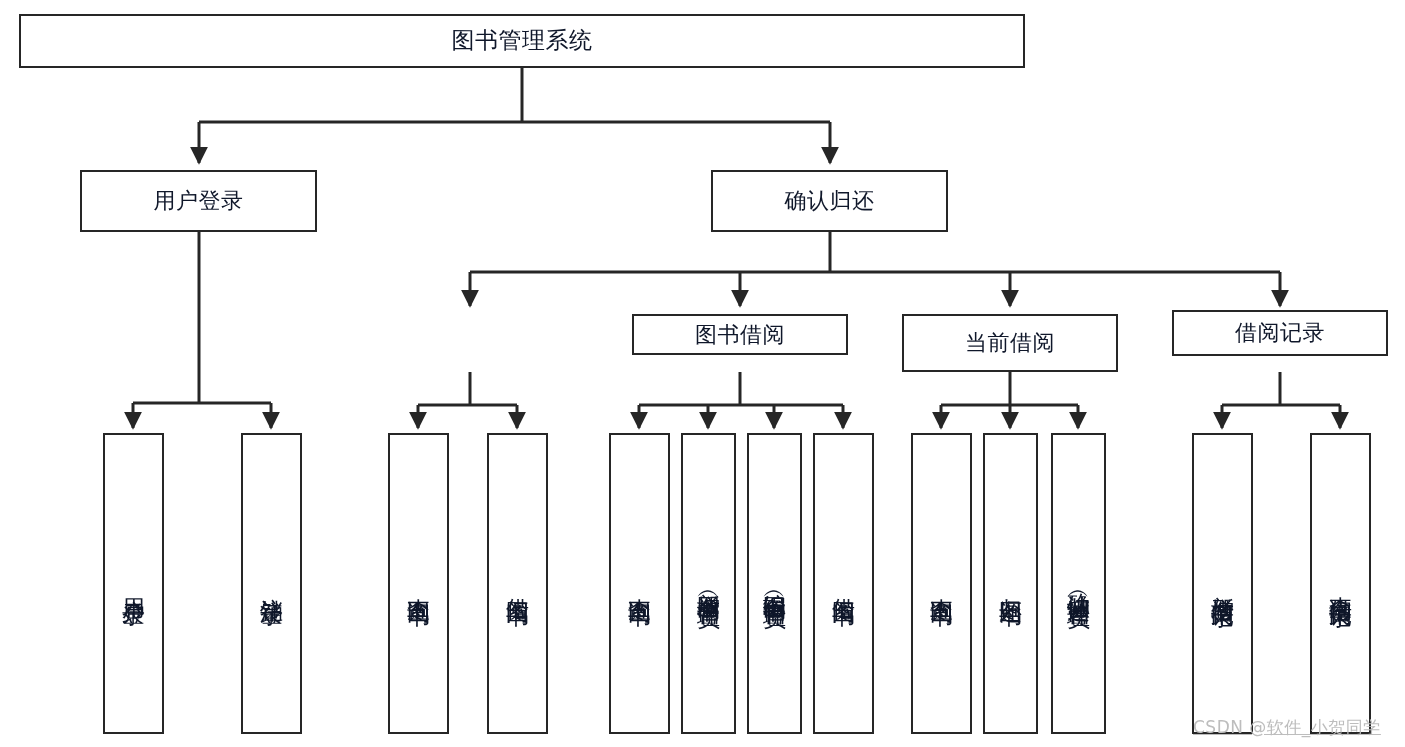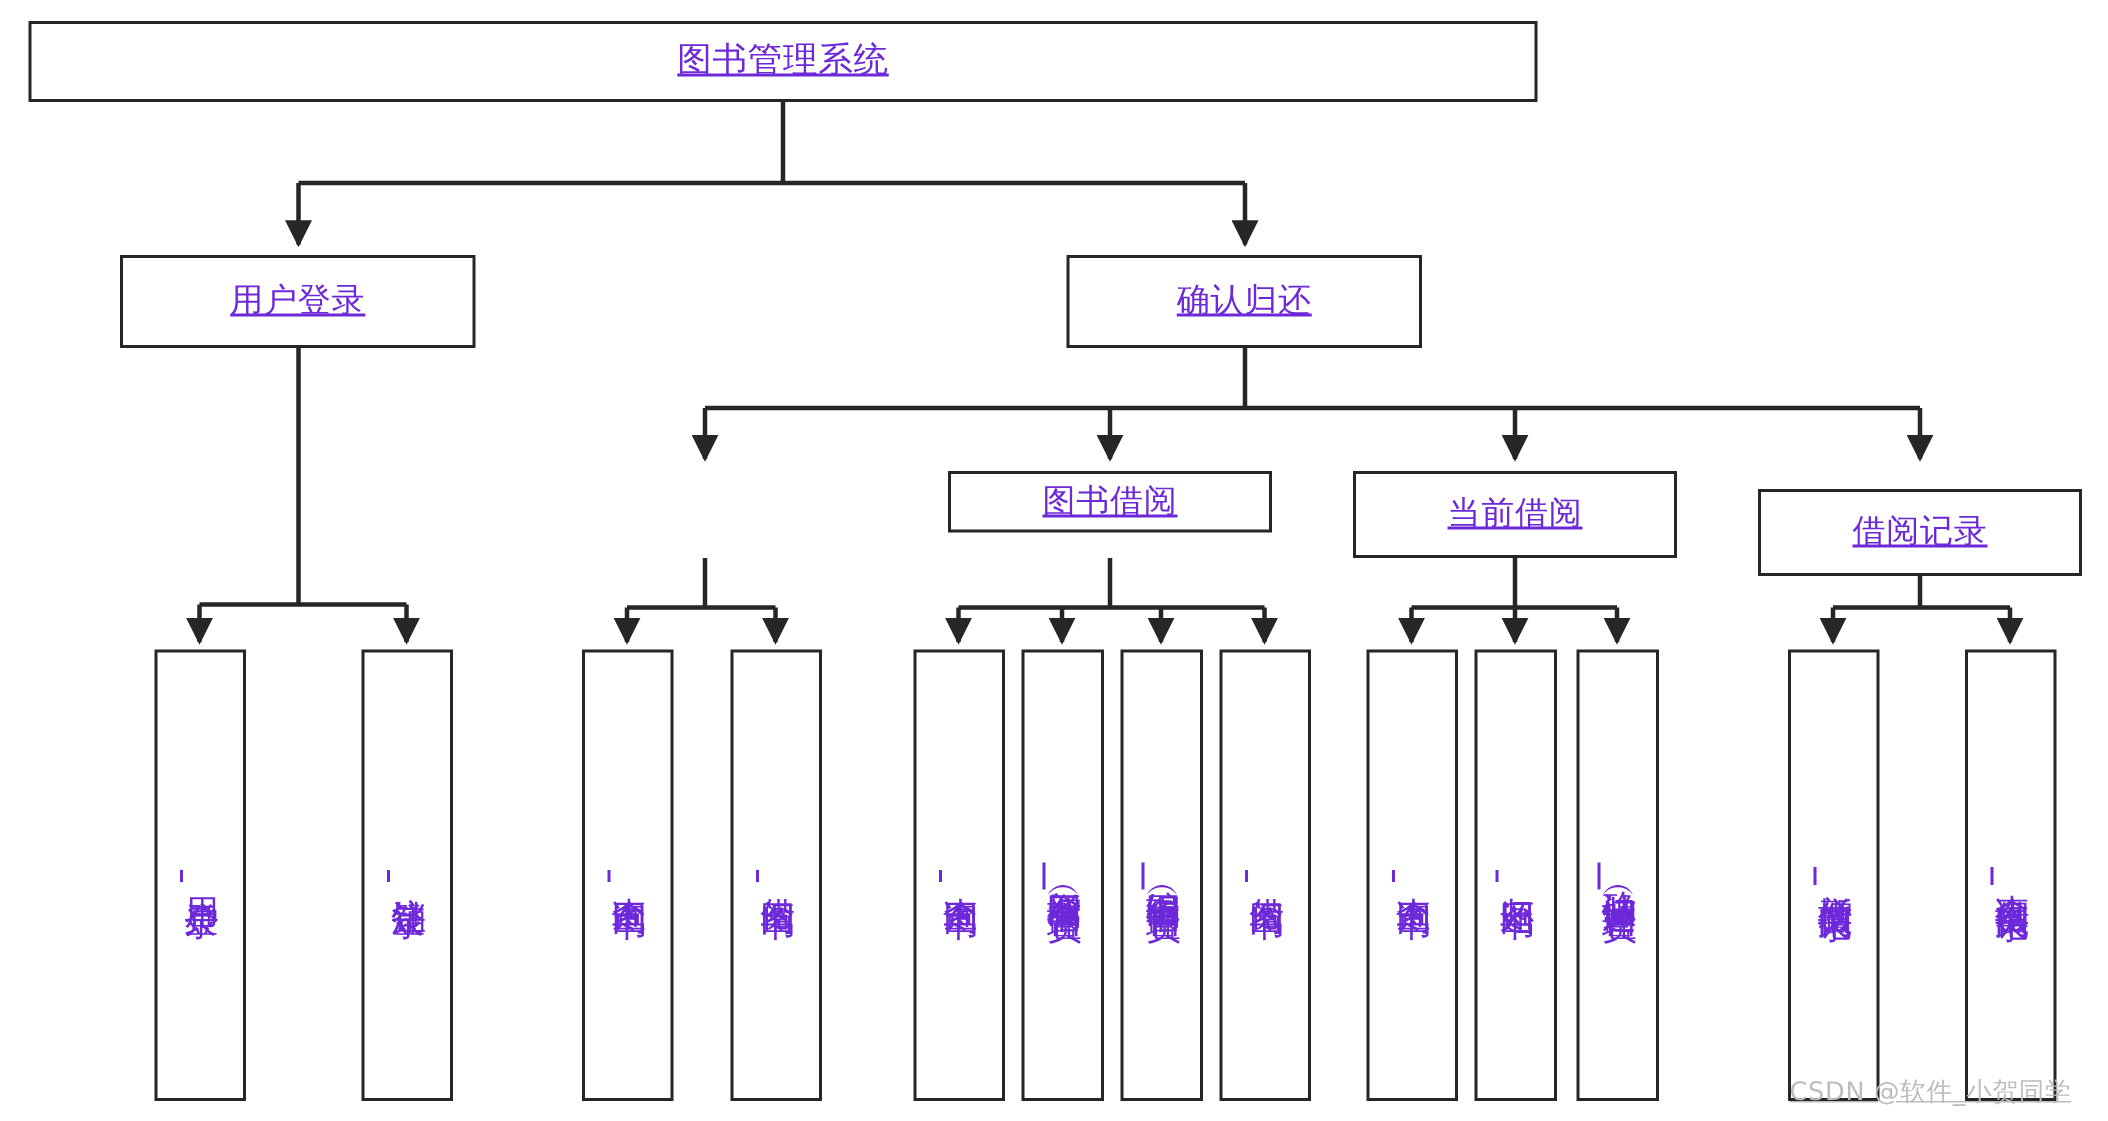--- a/index.html
+++ b/index.html
@@ -27,24 +27,23 @@
     pointer-events: none;
   }
   .node {
     position: absolute;
     box-sizing: border-box;
     border: 2px solid #262626;
     background: #ffffff;
     display: flex;
     align-items: center;
     justify-content: center;
-    color: #6d28d9;
+    color: #0f172a;
     text-align: right;
     overflow: hidden;
-    text-decoration: underline;
   }
   .node .label {
     display: block;
     line-height: 1.18;
     letter-spacing: 0.5px;
   }
   
   .node.h .label {
     font-size: 22px;
     white-space: nowrap;
@@ -139,21 +138,21 @@
   <div class="node h" style="left:711px; top:170px; width:237px; height:62px;">
     <span class="label">确认归还</span>
   </div>
 
   <div class="node h" style="left:632px; top:314px; width:216px; height:41px;">
     <span class="label">图书借阅</span>
   </div>
   <div class="node h" style="left:902px; top:314px; width:216px; height:58px;">
     <span class="label">当前借阅</span>
   </div>
-  <div class="node h" style="left:1172px; top:326px; width:216px; height:58px;">
+  <div class="node h" style="left:1172px; top:310px; width:216px; height:46px;">
     <span class="label">借阅记录</span>
   </div>
 
   <div class="node v" style="left:103px; top:433px; width:61px; height:301px;">
     <span class="label">用户登录</span>
   </div>
   <div class="node v" style="left:241px; top:433px; width:61px; height:301px;">
     <span class="label">注销登录</span>
   </div>
 

